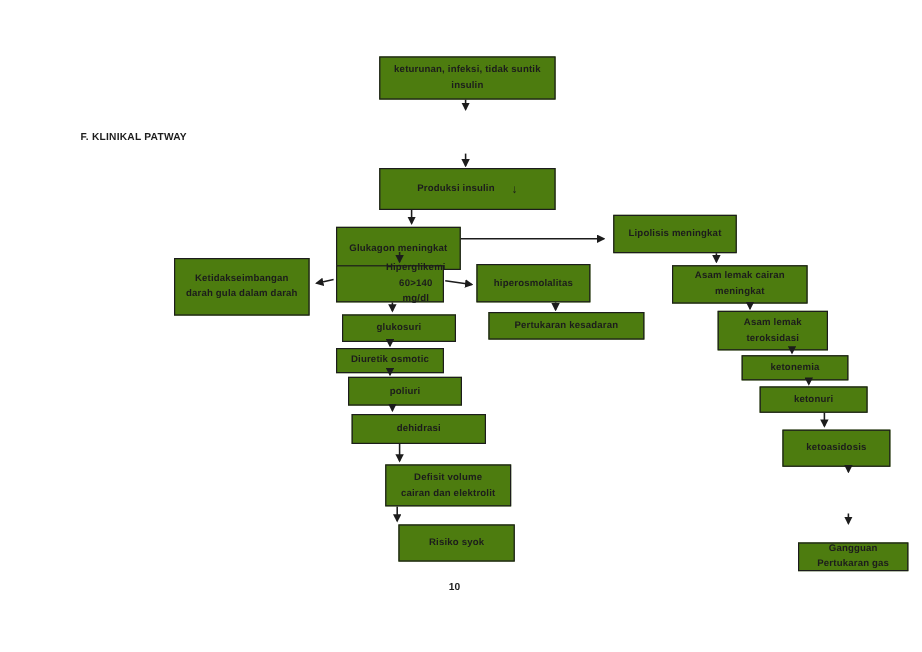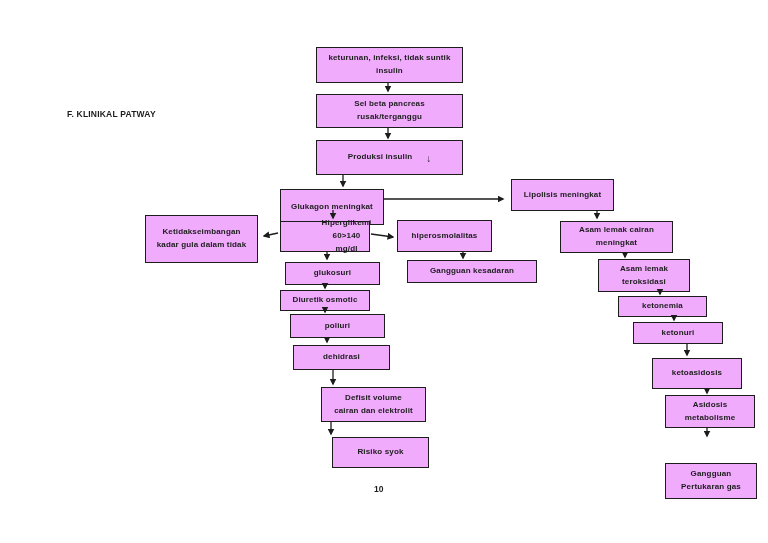--- a/index.html
+++ b/index.html
@@ -18,21 +18,21 @@
     top: 63px;
     font-size: 8.5px;
     font-weight: 700;
     letter-spacing: 0.2px;
     white-space: nowrap;
     margin-top: 46px;
   }
   .node {
     position: absolute;
     border: 1.4px solid #1c1c1c;
-    background: #f0abfc;
+    background: #4d7c0f;
     display: flex;
     align-items: center;
     justify-content: center;
     text-align: center;
     box-sizing: border-box;
   }
   .node .lbl {
     font-size: 8px;
     font-weight: 700;
     line-height: 1.6;
@@ -66,69 +66,65 @@
 
 <div id="page">
 
   <div id="doc-title">F. KLINIKAL PATWAY</div>
 
   <div class="node" style="left:316px; top:47px;  width:147px; height:36px;">
     <span class="lbl">keturunan, infeksi, tidak suntik
 insulin</span>
   </div>
 
-  <div class="node" style="left:316px; top:94px;  width:147px; height:34px;">
-    <span class="lbl">Sel beta pancreas
-rusak/terganggu</span>
-  </div>
 
   <div class="node" style="left:316px; top:140px; width:147px; height:35px;">
     <span class="lbl">Produksi insulin</span>
     <span class="glyph">↓</span>
   </div>
 
   <div class="node" style="left:280px; top:189px; width:104px; height:36px;">
     <span class="lbl">Glukagon meningkat</span>
   </div>
 
   <div class="node" style="left:511px; top:179px; width:103px; height:32px;text-align:center;">
     <span class="lbl">Lipolisis meningkat</span>
   </div>
 
   <div class="node" style="left:145px; top:215px; width:113px; height:48px;">
     <span class="lbl">Ketidakseimbangan
-kadar gula dalam tidak</span>
+darah gula dalam darah</span>
   </div>
 
   <div class="node" style="left:280px; top:221px; width:90px; height:31px;padding-left:43px;">
     <span class="lbl">Hiperglikemi
 60&gt;140 mg/dl</span>
   </div>
 
   <div class="node" style="left:397px; top:220px; width:95px; height:32px;">
     <span class="lbl">hiperosmolalitas</span>
   </div>
 
   <div class="node" style="left:407px; top:260px; width:130px; height:23px;">
-    <span class="lbl">Gangguan kesadaran</span>
+    <span class="lbl">Pertukaran kesadaran</span>
   </div>
 
   <div class="node" style="left:285px; top:262px; width:95px; height:23px;">
     <span class="lbl">glukosuri</span>
   </div>
 
   <div class="node" style="left:280px; top:290px; width:90px; height:21px;">
     <span class="lbl">Diuretik osmotic</span>
   </div>
 
   <div class="node" style="left:290px; top:314px; width:95px; height:24px;">
     <span class="lbl">poliuri</span>
   </div>
 
-  <div class="node" style="left:293px; top:345px; width:97px; height:25px;justify-content:center;">
+  <div class="node" style="left:293px; top:345px; width:112px; height:25px;justify-content:center;">
     <span class="lbl">dehidrasi</span>
   </div>
 
   <div class="node" style="left:285px; top:387px; width:105px; height:35px;margin-left:36px;">
     <span class="lbl">Defisit  volume
 cairan dan elektrolit</span>
   </div>
 
   <div class="node" style="left:288px; top:437px; width:97px; height:31px;margin-left:44px;">
     <span class="lbl">Risiko syok</span>
@@ -149,26 +145,22 @@
   </div>
 
   <div class="node" style="left:633px; top:322px; width:90px; height:22px;">
     <span class="lbl">ketonuri</span>
   </div>
 
   <div class="node" style="left:652px; top:358px; width:90px; height:31px;">
     <span class="lbl">ketoasidosis</span>
   </div>
 
-  <div class="node" style="left:665px; top:395px; width:90px; height:33px;">
-    <span class="lbl">Asidosis
-metabolisme</span>
-  </div>
 
-  <div class="node" style="left:665px; top:463px; width:92px; height:36px;">
+  <div class="node" style="left:665px; top:452px; width:92px; height:24px;">
     <span class="lbl">Gangguan
 Pertukaran gas</span>
   </div>
 
   <svg id="arrow-layer" xmlns="http://www.w3.org/2000/svg">
     <defs>
       <marker id="ah" markerWidth="7" markerHeight="7" refX="5.5" refY="3.5" orient="auto" markerUnits="userSpaceOnUse">
         <path d="M0,0 L7,3.5 L0,7 Z" fill="#1c1c1c"></path>
       </marker>
     </defs>

